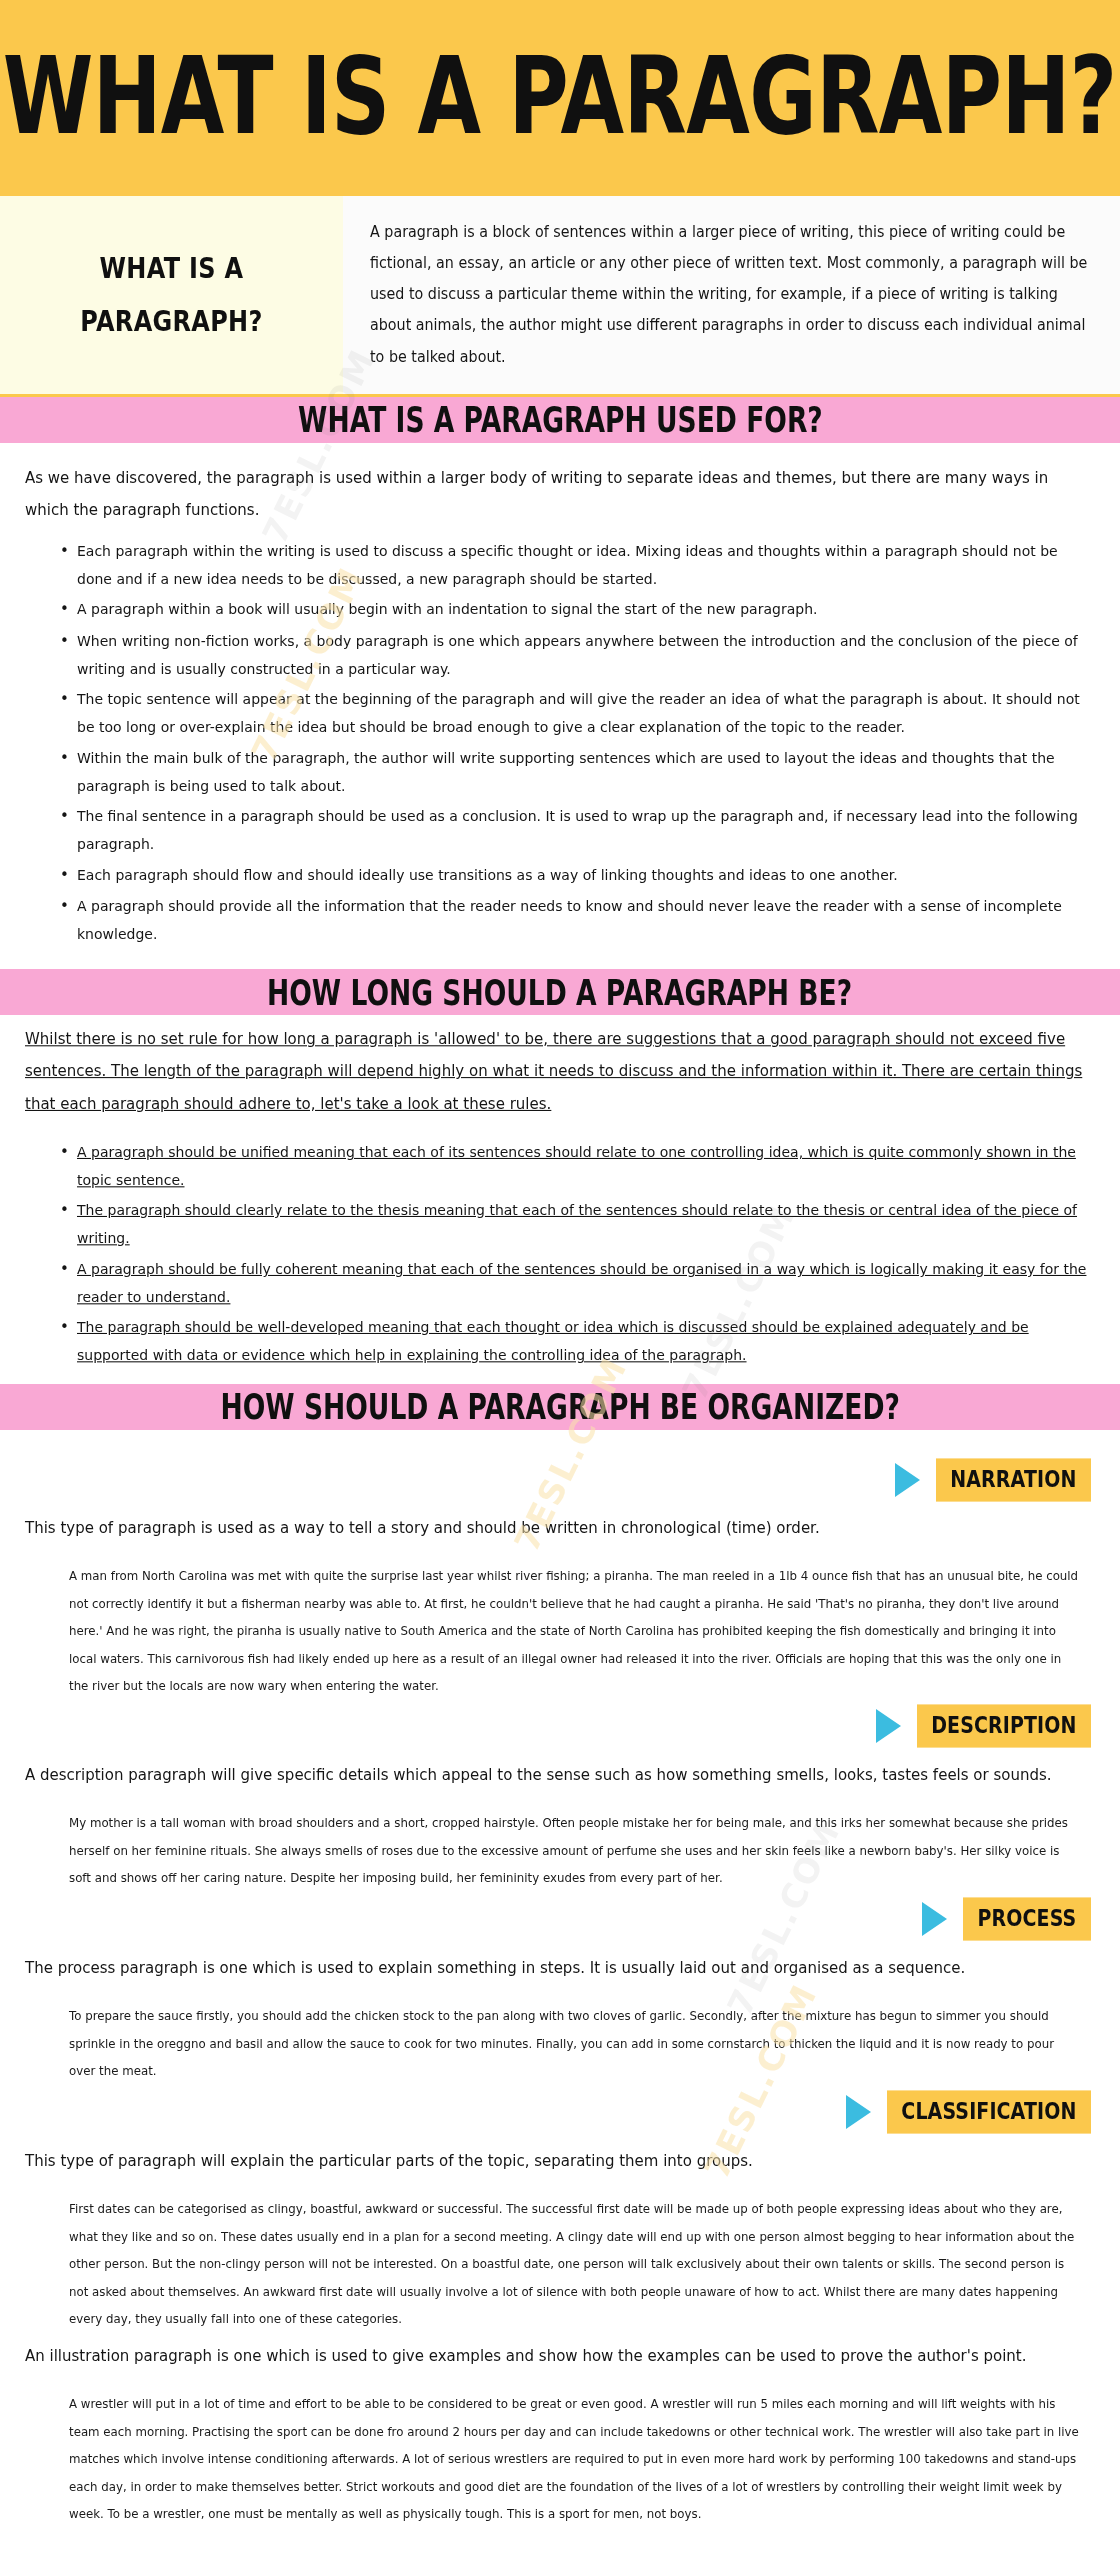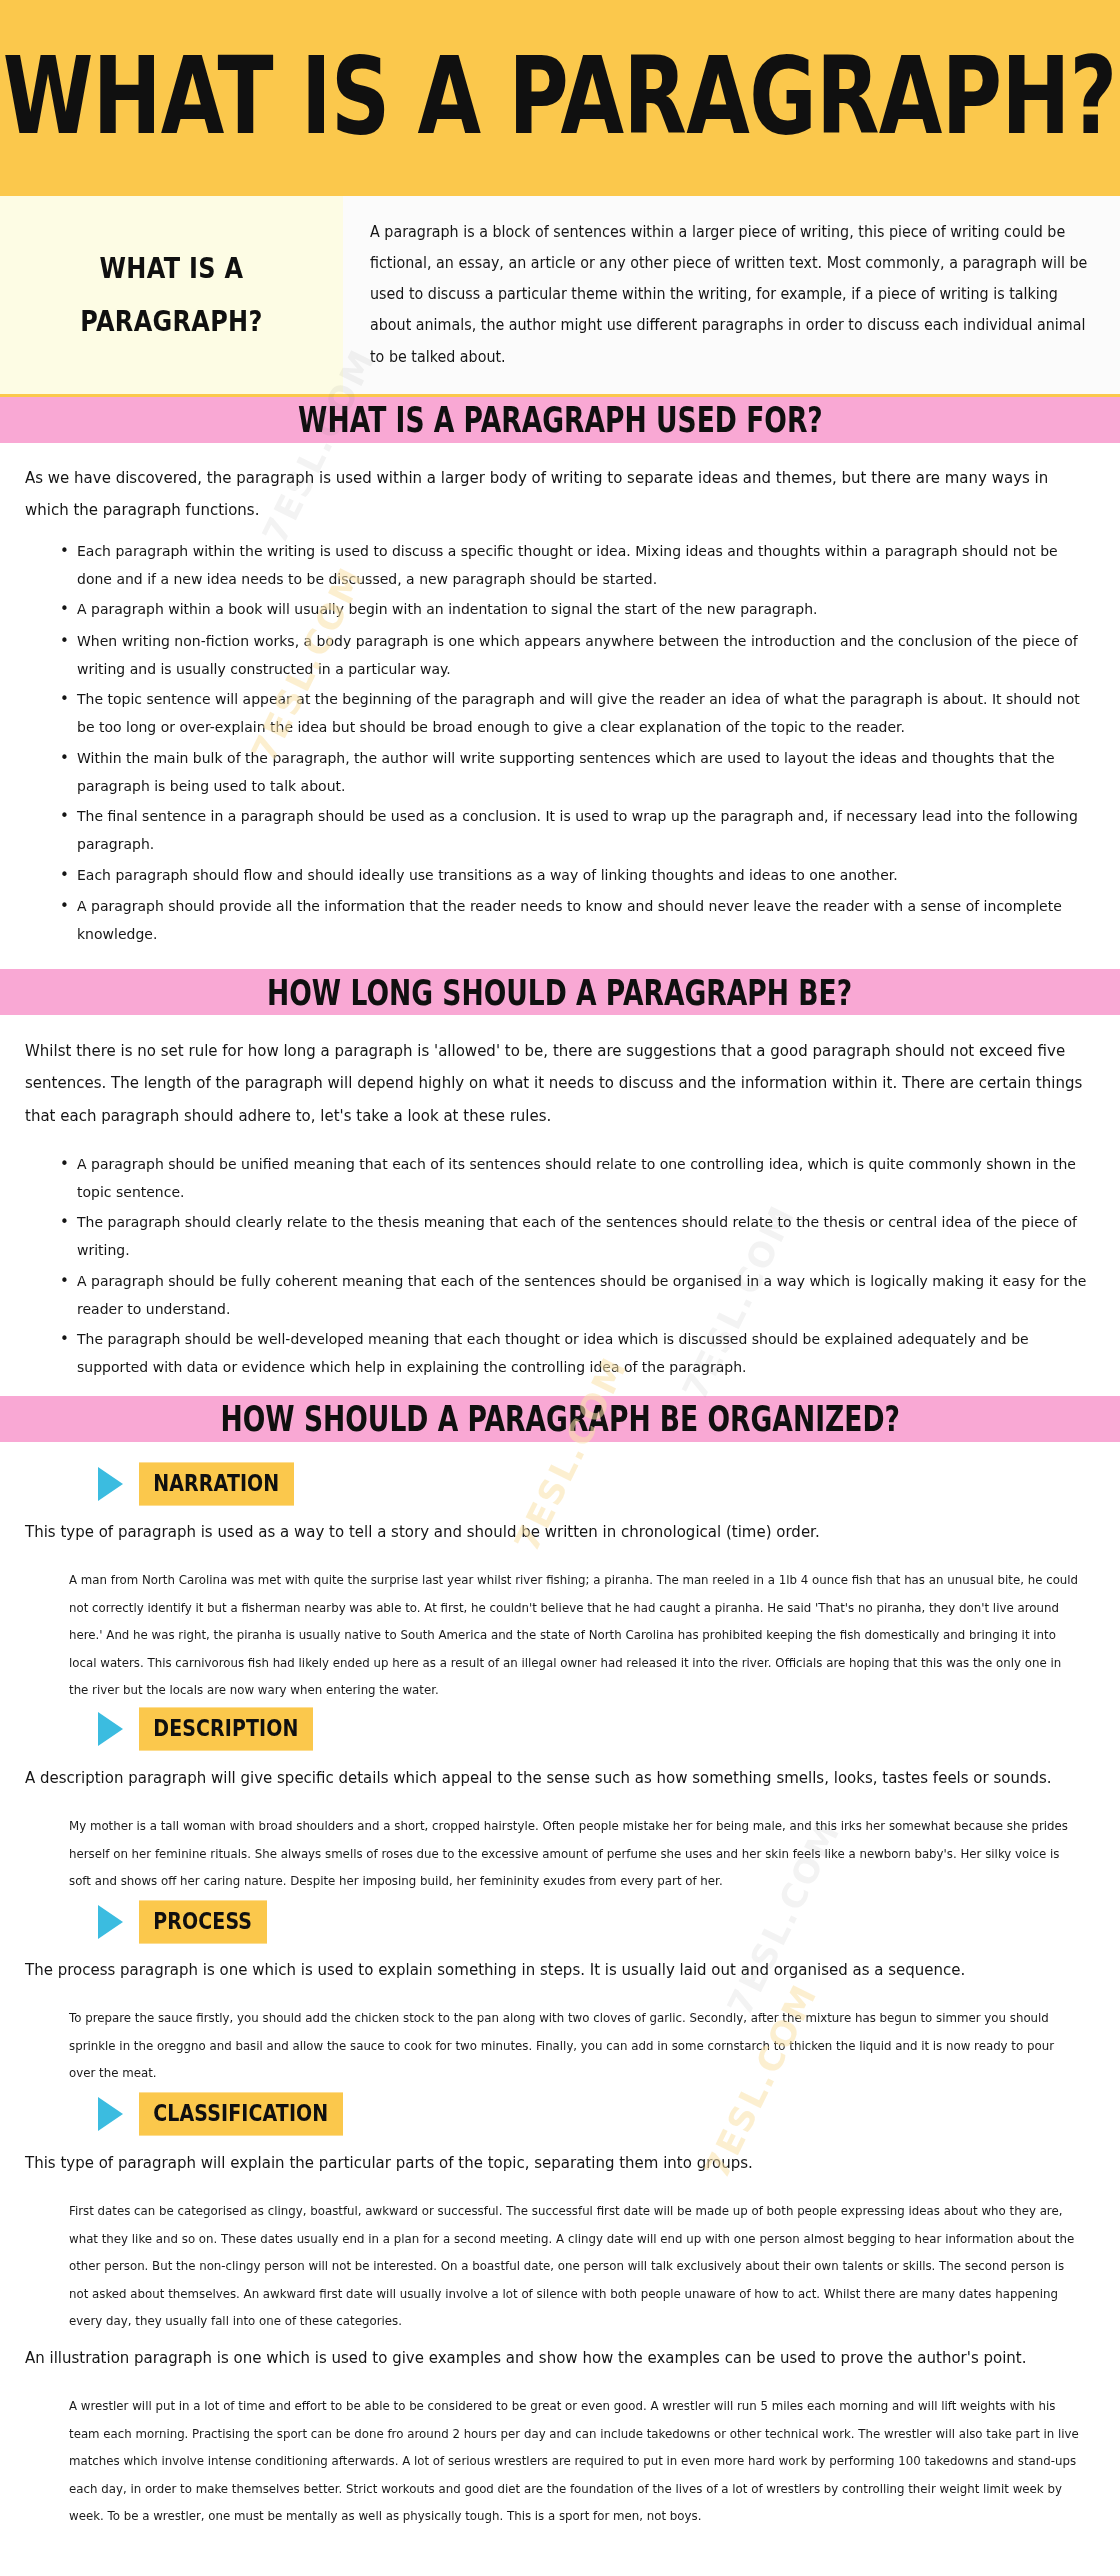--- a/index.html
+++ b/index.html
@@ -135,36 +135,37 @@
   ul.bullets li::before {
     content: "•";
     position: absolute;
     left: 1.1px;
     top: -1.1px;
     font-size: 15px;
     line-height: 1.95;
     color: #151515;
   }
 
-  .section-body.tight { padding-top: 20px; padding-bottom: 12.3px; }
+  .section-body.tight { padding-top: 8px; padding-bottom: 12.3px; text-decoration: underline; }
   .section-body.tight .lead { margin-bottom: 23.5px; }
 
   
   .types-wrap {
     background: #ffffff;
     padding: 19px 0 14.6px 0;
   }
   .type-block { padding: 0 29px 0 25px; margin-bottom: 4.5px; }
 
   .type-head {
     display: flex;
     align-items: center;
     margin-left: 73px;
     margin-bottom: 14.6px;
-    margin-top: 5px;
+    margin-top: 13px;
+    justify-content: flex-end;
   }
   .type-arrow {
     width: 0; height: 0;
     border-top: 17.4px solid transparent;
     border-bottom: 17.4px solid transparent;
     border-left: 25px solid #3BBCE0;
     margin-right: 15.7px;
     flex: 0 0 auto;
   }
   .type-tag {

